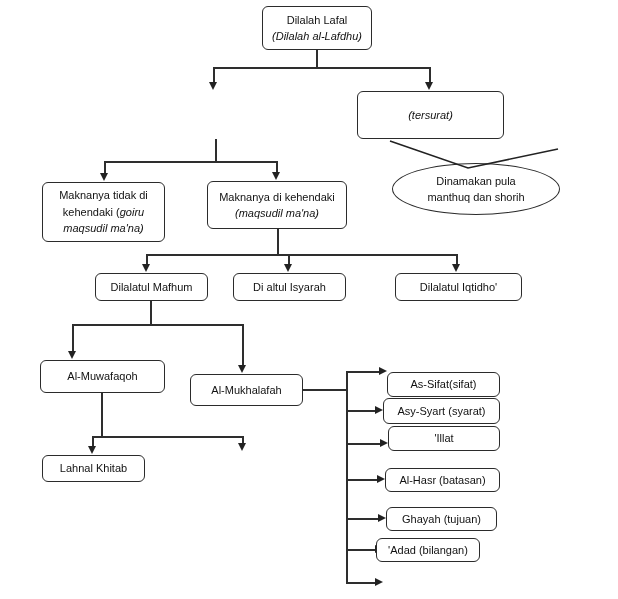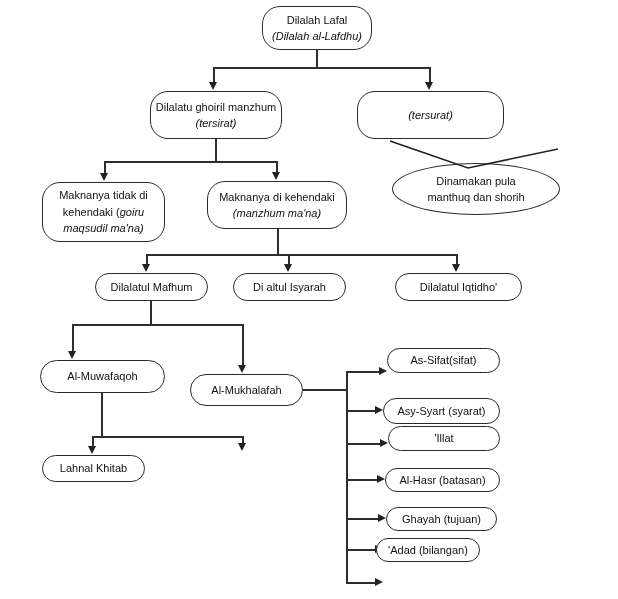--- a/index.html
+++ b/index.html
@@ -2,21 +2,21 @@
 <html><head>
 <meta charset="utf-8">
 <title>Diagram</title>
 <style>
   html,body{margin:0;padding:0;background:#ffffff;}
   #stage{
     position:relative;width:618px;height:599px;background:#ffffff;
     font-family:"Liberation Sans", sans-serif;color:#111111;overflow:hidden;
   }
   .node{
-    position:absolute;background:#ffffff;border:1.5px solid #2b2b2b;border-radius:18px;
+    position:absolute;background:#ffffff;border:1.5px solid #2b2b2b;border-radius:6px;
     display:flex;flex-direction:column;align-items:center;justify-content:center;
     text-align:center;font-size:11px;line-height:1.5;padding:1px 4px;box-sizing:border-box;
     z-index:2;
   }
   .node .ln{display:block;}
   .it{font-style:italic;}
   .ellipse{border-radius:50%;z-index:3;}
   .hl{position:absolute;height:2px;background:#2e2e2e;z-index:1;}
   .vl{position:absolute;width:2px;background:#2e2e2e;z-index:1;}
   .ad{position:absolute;width:0;height:0;border-left:4.5px solid transparent;
@@ -87,56 +87,50 @@
 
   <svg class="tail" style="left:380px;top:134px" width="190" height="42" viewBox="0 0 190 42">
     <path d="M10,7 L88,34 L178,15" fill="none" stroke="#222222" stroke-width="1.6"></path>
   </svg>
 
   <div class="node" style="left:262px;top:6px;width:110px;height:44px">
     <span class="ln">Dilalah Lafal</span>
     <span class="ln it">(Dilalah al-Lafdhu)</span>
   </div>
 
-  <div class="node" style="left:150px;top:91px;width:132px;height:48px">
-    <div>
-      <span>Dilalatu ghoiril manzhum </span>
-      <span class="it">(tersirat)</span>
-    </div>
-  </div>
 
   <div class="node" style="left:357px;top:91px;width:147px;height:48px">
     <span class="ln it">(tersurat)</span>
   </div>
 
   <div class="node ellipse" style="left:392px;top:163px;width:168px;height:52px">
     <span class="ln">Dinamakan pula</span>
     <span class="ln">manthuq dan shorih</span>
   </div>
 
   <div class="node" style="left:42px;top:182px;width:123px;height:60px">
     <div>
       <span>Maknanya tidak di kehendaki (</span><span class="it">goiru maqsudil ma'na)</span>
     </div>
   </div>
 
   <div class="node" style="left:207px;top:181px;width:140px;height:48px">
     <span class="ln">Maknanya di kehendaki</span>
-    <span class="ln it">(manzhum ma'na)</span>
+    <span class="ln it">(maqsudil ma'na)</span>
   </div>
 
   <div class="node" style="left:95px;top:273px;width:113px;height:28px">Dilalatul Mafhum</div>
   <div class="node" style="left:233px;top:273px;width:113px;height:28px">Di altul Isyarah</div>
   <div class="node" style="left:395px;top:273px;width:127px;height:28px">Dilalatul Iqtidho'</div>
 
   <div class="node" style="left:40px;top:360px;width:125px;height:33px">Al-Muwafaqoh</div>
   <div class="node" style="left:190px;top:374px;width:113px;height:32px">Al-Mukhalafah</div>
 
   <div class="node" style="left:42px;top:455px;width:103px;height:27px">Lahnal Khitab</div>
 
-  <div class="node" style="left:387px;top:348px;width:113px;height:25px">As-Sifat(sifat)</div>
+  <div class="node" style="left:387px;top:372px;width:113px;height:25px">As-Sifat(sifat)</div>
   <div class="node" style="left:383px;top:398px;width:117px;height:26px">Asy-Syart (syarat)</div>
   <div class="node" style="left:388px;top:426px;width:112px;height:25px">'Illat</div>
   <div class="node" style="left:385px;top:468px;width:115px;height:24px">Al-Hasr (batasan)</div>
   <div class="node" style="left:386px;top:507px;width:111px;height:24px">Ghayah (tujuan)</div>
   <div class="node" style="left:376px;top:538px;width:104px;height:24px">'Adad (bilangan)</div>
 
 </div>
 
 </body></html>

